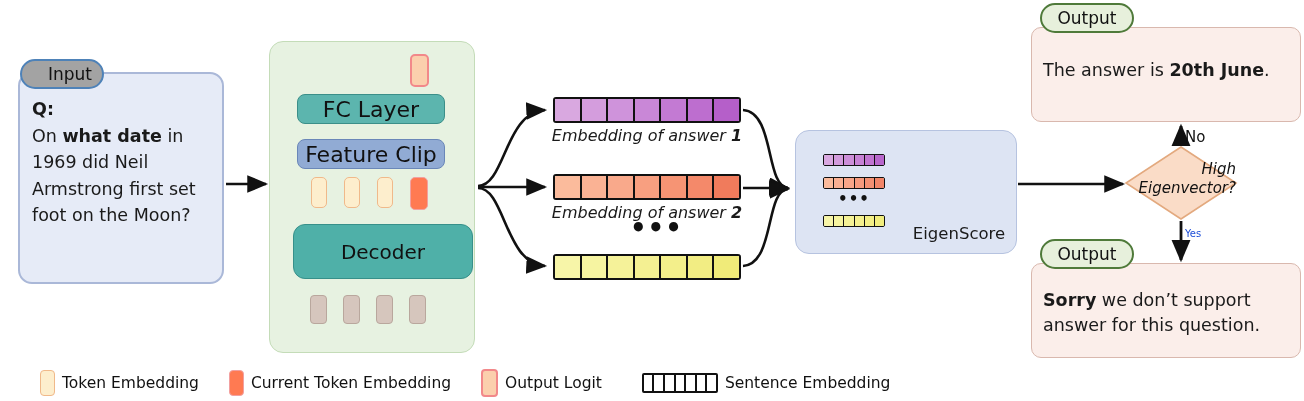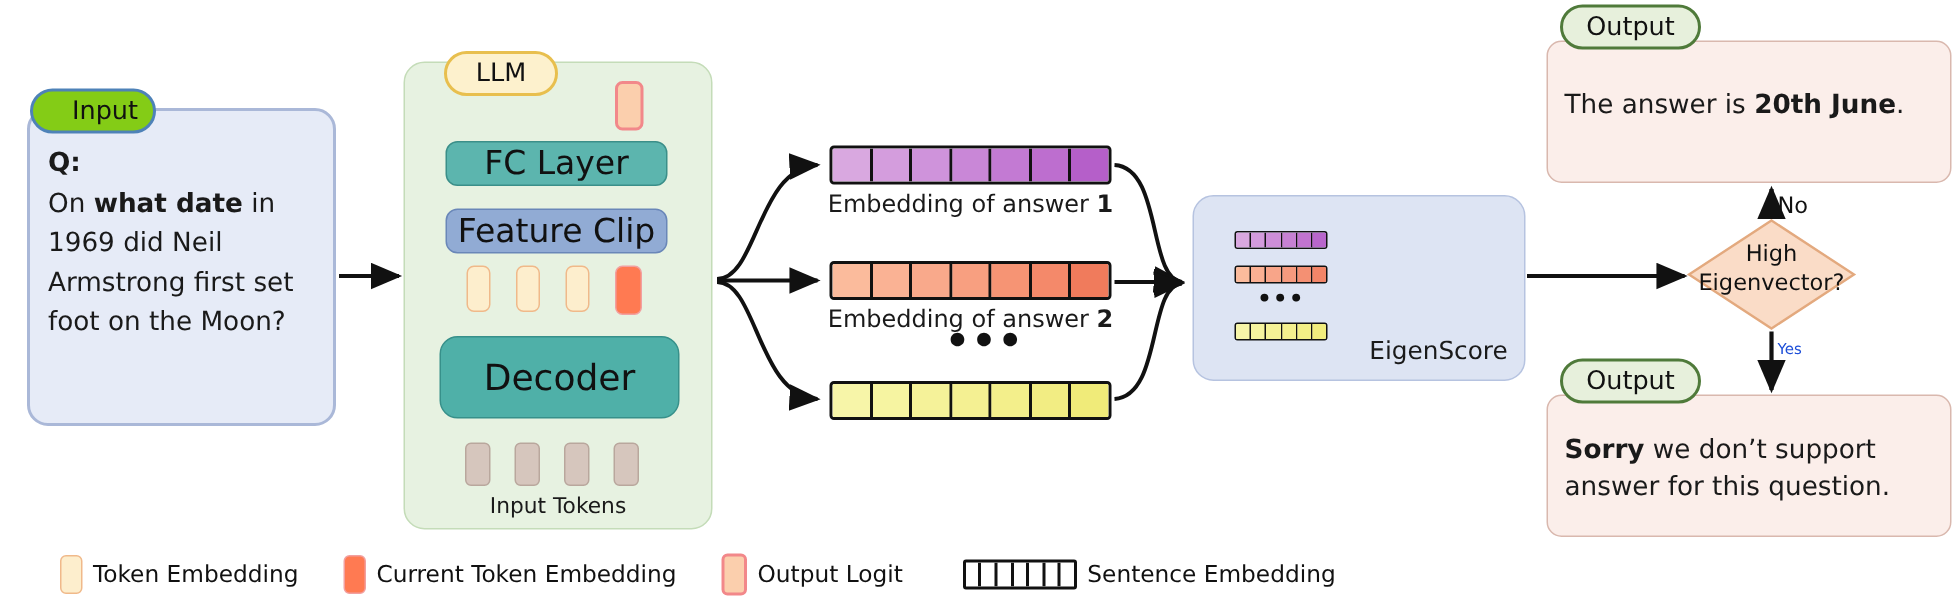--- a/index.html
+++ b/index.html
@@ -4,80 +4,80 @@
 <style>
   html,body{margin:0;padding:0;background:#ffffff;}
   body{font-family:"DejaVu Sans","Liberation Sans",sans-serif;}
   #stage{position:relative;width:1304px;height:401px;background:#fff;overflow:hidden;}
 
   .abs{position:absolute;box-sizing:border-box;}
 
   
   #input-card{left:18px;top:72px;width:206px;height:212px;background:#e6ebf7;
     border:2px solid #aab8d8;border-radius:14px;}
-  #input-badge{left:20px;top:59px;width:84px;height:30px;background:#84cc16;
+  #input-badge{left:20px;top:59px;width:84px;height:30px;background:#a3a3a3;
     border:2.5px solid #4e82b8;border-radius:15px;display:flex;align-items:center;
     justify-content:center;font-size:17px;color:#111;padding-left:16px;}
   #input-text{left:32px;top:96px;width:188px;font-size:17.5px;line-height:1.52;color:#1a1a1a;}
   #input-text .b{font-weight:bold;}
 
   
   #llm-panel{left:269px;top:41px;width:206px;height:312px;background:#e7f2e1;
     border:1.5px solid #c4dcb8;border-radius:14px;}
   #llm-badge{left:296px;top:34px;width:76px;height:30px;background:#fdf1cd;
     border:2.5px solid #e8bf4e;border-radius:15px;display:flex;align-items:center;
     justify-content:center;font-size:17px;color:#111;}
 
   .llm-bar{border-radius:8px;display:flex;align-items:center;justify-content:center;
     font-size:22px;color:#111;}
   #fc-layer{left:297px;top:94px;width:148px;height:30px;background:#5cb5ae;border:1.5px solid #3b8f89;}
   #feature-clip{left:297px;top:139px;width:148px;height:30px;background:#91abd4;border:1.5px solid #6a87b8;}
-  #decoder{left:293px;top:224px;width:160px;height:55px;background:#4fb0a8;border:1.5px solid #37908a;
-    border-radius:12px;display:flex;align-items:center;justify-content:center;font-size:24px;color:#111;}
+  #decoder{left:293px;top:224px;width:180px;height:55px;background:#4fb0a8;border:1.5px solid #37908a;
+    border-radius:12px;display:flex;align-items:center;justify-content:center;font-size:20px;color:#111;}
 
   .tok{width:16px;height:31px;border-radius:5px;background:#fdeecd;border:1.6px solid #f0b98a;}
   #tok1{left:311px;top:177px;} #tok2{left:344px;top:177px;} #tok3{left:377px;top:177px;}
   #tok-cur{left:410px;top:177px;width:18px;height:33px;border-radius:5px;background:#ff7a52;border:1.8px solid #f2a0a0;}
 
   .itok{width:17px;height:29px;border-radius:4px;background:#d6c6bd;border:1.4px solid #b9a79d;}
   #itok1{left:310px;top:295px;} #itok2{left:343px;top:295px;}
   #itok3{left:376px;top:295px;} #itok4{left:409px;top:295px;}
   #input-tokens-label{left:269px;top:330px;width:206px;text-align:center;font-size:14.5px;color:#1a1a1a;}
 
   #out-logit{left:410px;top:54px;width:19px;height:33px;border-radius:5px;background:#fbcfad;border:2px solid #f2888a;}
 
   
   .embed-row{display:flex;height:26px;border:2px solid #111;border-radius:3px;overflow:hidden;}
   .embed-row .cell{flex:1 1 0;border-right:2px solid #111;}
   .embed-row .cell:last-child{border-right:none;}
   #embed1{left:553px;top:97px;width:188px;}
   #embed2{left:553px;top:174px;width:188px;}
   #embed3{left:553px;top:254px;width:188px;}
-  .embed-label{font-size:16px;color:#1a1a1a;text-align:center;}
+  .embed-label{font-size:16px;color:#1a1a1a;text-align:center;font-style:italic;}
   #embed1-label{left:533px;top:126px;width:228px;}
   #embed2-label{left:533px;top:203px;width:228px;}
   #embed3-label{left:533px;top:283px;width:228px;}
   .embed-label .k{font-weight:bold;}
   #embed-dots{left:630px;top:222px;width:34px;text-align:center;font-size:26px;font-weight:bold;
     color:#111;letter-spacing:1px;line-height:12px;}
 
   
   #eigen-panel{left:795px;top:130px;width:222px;height:124px;background:#dde4f3;
     border:1.5px solid #b6c3e0;border-radius:14px;}
   .mat-row{display:flex;height:12px;border:1.6px solid #111;border-radius:2px;overflow:hidden;}
   .mat-row .cell{flex:1 1 0;border-right:1.4px solid #111;}
   .mat-row .cell:last-child{border-right:none;}
   #mat1{left:823px;top:154px;width:62px;}
   #mat2{left:823px;top:177px;width:62px;}
   #mat3{left:823px;top:215px;width:62px;}
   #mat-dots{left:823px;top:190px;width:62px;text-align:center;font-size:15px;font-weight:bold;
     color:#111;letter-spacing:1px;}
   #eigen-label{left:900px;top:224px;width:118px;text-align:center;font-size:16.5px;color:#1a1a1a;}
-  #diamond-text{left:1126px;top:160px;width:110px;text-align:center;font-size:15px;
-    color:#111;line-height:1.28;}
+  #diamond-text{left:1126px;top:160px;width:110px;text-align:right;font-size:15px;
+    color:#111;line-height:1.28;font-style:italic;}
 
   
   .out-card{background:#fbeeea;border:1.5px solid #d9b8ae;border-radius:10px;}
   #out-card-top{left:1031px;top:27px;width:270px;height:95px;}
   #out-badge-top{left:1040px;top:3px;width:94px;height:30px;background:#e7f0dc;
     border:2.5px solid #4f7a3a;border-radius:15px;display:flex;align-items:center;
     justify-content:center;font-size:17px;color:#111;}
   #out-text-top{left:1043px;top:60px;width:252px;font-size:17.5px;color:#1a1a1a;}
   #out-card-bot{left:1031px;top:263px;width:270px;height:95px;}
   #out-badge-bot{left:1040px;top:239px;width:94px;height:30px;background:#e7f0dc;
@@ -160,33 +160,31 @@
 
   <div class="abs" id="input-card"></div>
   <div class="abs" id="input-badge">Input</div>
   <div class="abs" id="input-text">
     <span class="b">Q:</span><br>
     <span>On </span><span class="b">what date</span><span> in</span>
     <span>1969 did Neil Armstrong first set foot on the Moon?</span>
   </div>
 
   <div class="abs" id="llm-panel"></div>
-  <div class="abs" id="llm-badge">LLM</div>
   <div class="abs llm-bar" id="fc-layer">FC Layer</div>
   <div class="abs llm-bar" id="feature-clip">Feature Clip</div>
   <div class="abs" id="decoder">Decoder</div>
   <div class="abs tok" id="tok1"></div>
   <div class="abs tok" id="tok2"></div>
   <div class="abs tok" id="tok3"></div>
   <div class="abs" id="tok-cur"></div>
   <div class="abs itok" id="itok1"></div>
   <div class="abs itok" id="itok2"></div>
   <div class="abs itok" id="itok3"></div>
   <div class="abs itok" id="itok4"></div>
-  <div class="abs" id="input-tokens-label">Input Tokens</div>
   <div class="abs" id="out-logit"></div>
 
   <div class="abs embed-row" id="embed1">
       <div class="cell" style="background: rgb(217, 168, 224);"></div>
       <div class="cell" style="background: rgb(212, 157, 221);"></div>
       <div class="cell" style="background: rgb(207, 147, 219);"></div>
       <div class="cell" style="background: rgb(201, 135, 215);"></div>
       <div class="cell" style="background: rgb(195, 122, 211);"></div>
       <div class="cell" style="background: rgb(189, 110, 207);"></div>
       <div class="cell" style="background: rgb(181, 95, 201);"></div>

